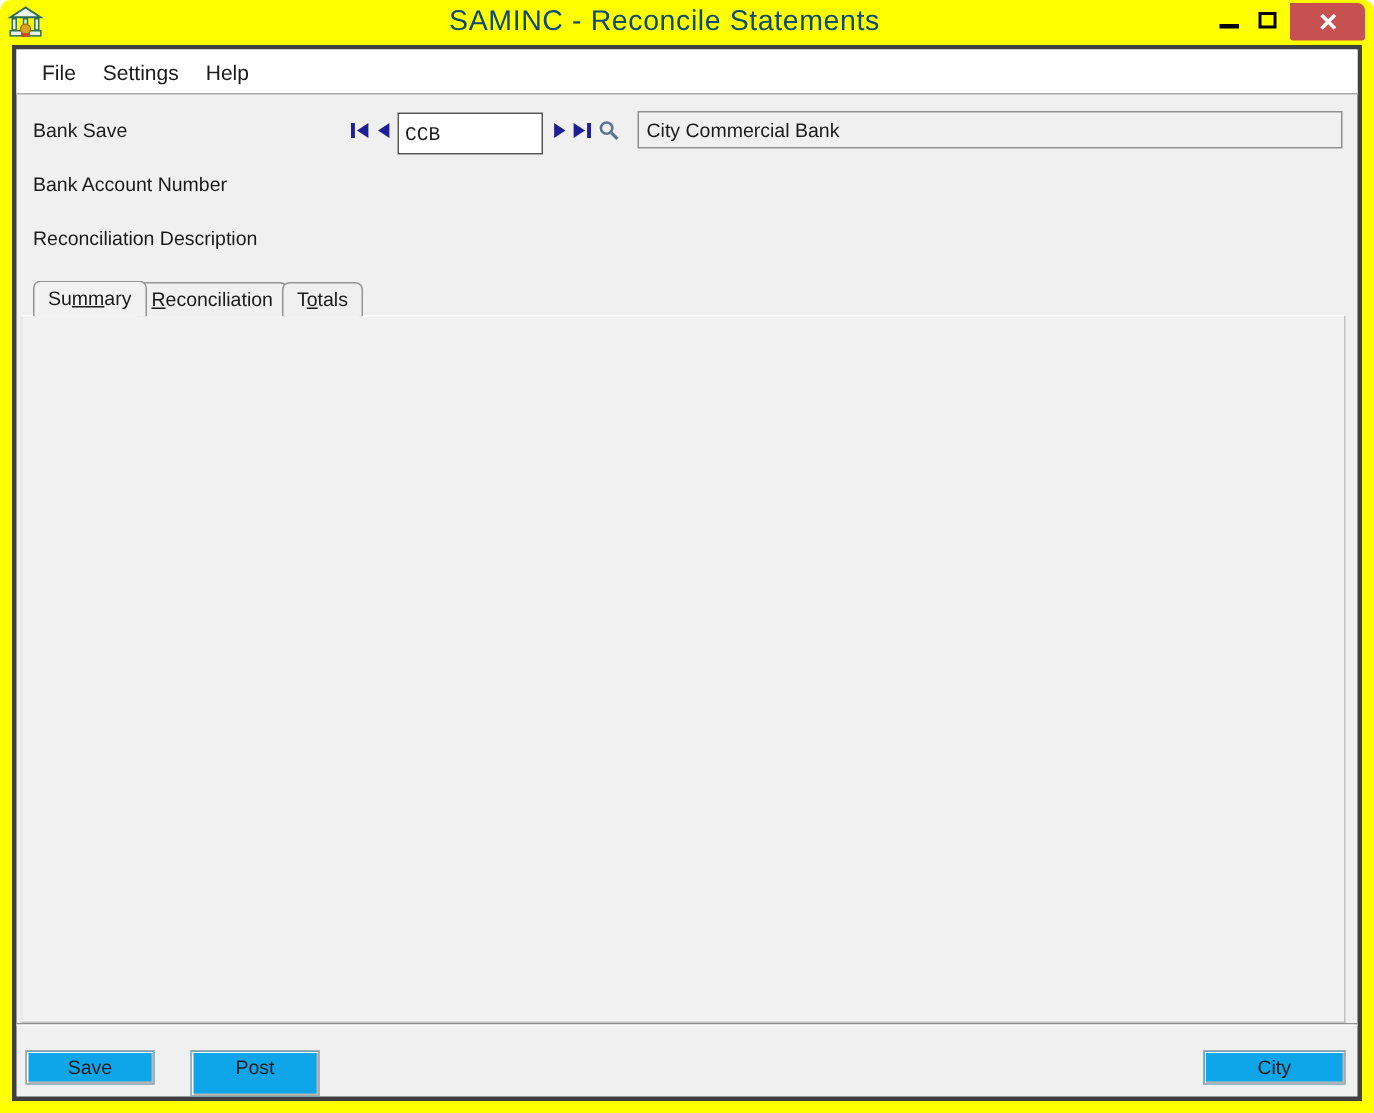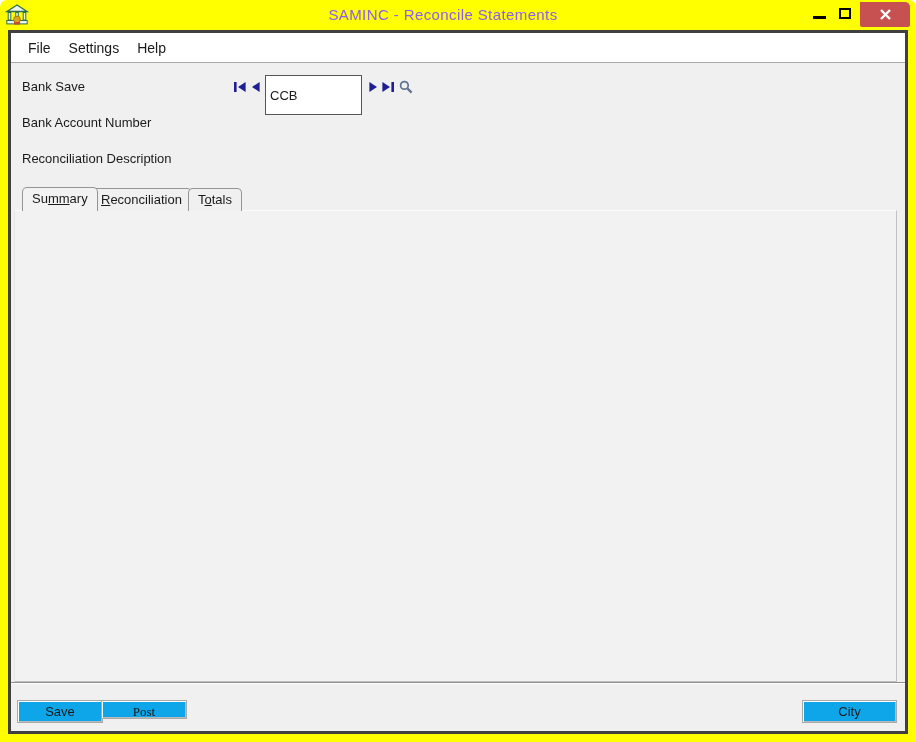--- a/index.html
+++ b/index.html
@@ -4,21 +4,21 @@
 <style>
   html,body{margin:0;padding:0;background:#FFFFFF;}
   *{box-sizing:border-box;}
   body{font-family:"Liberation Sans", sans-serif;color:#1A1A1A;}
   #canvas{position:relative;width:916px;height:742px;overflow:hidden;}
 
   
   #win{position:absolute;left:0;top:0;width:916px;height:742px;background:#FFFF00;border-radius:7px 7px 0 0;}
   #titlebar{position:absolute;left:0;top:0;width:916px;height:30px;}
   #app-icon{position:absolute;left:5px;top:3px;width:24px;height:24px;}
-  #title-text{position:absolute;left:100px;right:130px;top:0;height:30px;line-height:30px;text-align:center;color:#8b5cf6;font-size:15px;letter-spacing:.4px;white-space:nowrap;}
+  #title-text{position:absolute;left:100px;right:130px;top:0;height:30px;line-height:30px;text-align:center;color:#0c4a6e;font-size:19px;letter-spacing:.4px;white-space:nowrap;}
   .caption-btn{position:absolute;top:0;height:27px;display:flex;align-items:center;justify-content:center;}
   #btn-min{right:84px;width:26px;}
   #btn-min .glyph{width:13px;height:3px;background:#000;margin-top:8px;}
   #btn-max{right:58px;width:26px;}
   #btn-max .glyph{width:12px;height:11px;border:2px solid #000;background:#FFFF00;}
   #btn-close{right:6px;top:2px;width:50px;height:25px;background:#C75050;border-radius:0 5px 2px 2px;}
 
   
   #client{position:absolute;left:8px;top:30px;right:8px;bottom:8px;background:#F0F0F0;border:3px solid #404040;}
   #menubar{position:absolute;left:0;top:0;right:0;height:30px;background:#FFFFFF;border-bottom:1px solid #A9A9A9;display:flex;align-items:center;padding-left:8px;font-size:14px;}
@@ -103,38 +103,39 @@
         <svg width="14" height="12" viewBox="0 0 14 12">
           <rect x="1" y="1" width="2.6" height="10" fill="#1F1F93"></rect>
             <polygon points="12.6,1 5,6 12.6,11" fill="#1F1F93"></polygon>
         </svg>
       </div>
       <div class="navbtn" style="left:240px;">
         <svg width="10" height="12" viewBox="0 0 10 12">
           <polygon points="8.6,1 1,6 8.6,11" fill="#1F1F93"></polygon>
         </svg>
       </div>
-      <input class="tx-input" style="left: 254px; top: 42px; width: 97px; height: 40px;" value="CCB">
+      <input class="tx-input" style="left: 254px; top: 42px; width: 97px; height: 28px; font-family: Liberation Mono, monospace;" value="CCB">
       <div class="navbtn" style="left:357px;">
         <svg width="10" height="12" viewBox="0 0 10 12">
           <polygon points="1.4,1 9,6 1.4,11" fill="#1F1F93"></polygon>
         </svg>
       </div>
       <div class="navbtn" style="left:370px;">
         <svg width="14" height="12" viewBox="0 0 14 12">
           <polygon points="1.4,1 9,6 1.4,11" fill="#1F1F93"></polygon>
             <rect x="10.4" y="1" width="2.6" height="10" fill="#1F1F93"></rect>
         </svg>
       </div>
       <div class="navbtn" style="left:388px;">
         <svg width="14" height="14" viewBox="0 0 14 14">
           <circle cx="5.4" cy="5.4" r="3.8" fill="none" stroke="#5F7390" stroke-width="1.7"></circle>
           <line x1="8.6" y1="8.6" x2="12.6" y2="12.6" stroke="#5F7390" stroke-width="2.2"></line>
         </svg>
       </div>
+      <div class="ro-box" style="left:414px;top:41px;width:470px;height:25px;line-height:23px;">City Commercial Bank</div>
 
       <div class="lbl" style="left:11px;top:82px;">Bank Account Number</div>
 
       <div class="lbl" style="left:11px;top:118px;">Reconciliation Description</div>
 
       <div class="tab active" style="left:11px;"><span>Su</span><span class="u">mm</span><span>ary</span></div>
       <div class="tab" style="left:80px;"><span></span><span class="u">R</span><span>econciliation</span></div>
       <div class="tab" style="left:177px;"><span>T</span><span class="u">o</span><span>tals</span></div>
 
       <div id="tabpage"></div>
@@ -198,18 +199,18 @@
       </div>
 
       <div class="lbl" style="left:459px;top:534px;">Out of Balance by</div>
       <div class="ro-box" style="left:661px;top:527px;width:148px;height:23px;line-height:21px;text-align:right;border-color:#7A7A7A;">-10.00</div>
 
       <div class="btn" style="left:19px;top:615px;width:110px;height:23px;line-height:21px;">Calculate</div>
 
       <div id="divider"></div>
 
       <div class="btn" style="left:6px;top:667px;width:86px;height:23px;line-height:21px;">Save</div>
-      <div class="btn" style="left:90px;top:667px;width:86px;height:19px;line-height:21px;font-family:Liberation Serif, serif;">Post</div>
+      <div class="btn" style="left:116px;top:667px;width:86px;height:31px;line-height:21px;">Post</div>
       <div class="btn" style="left:791px;top:667px;width:95px;height:23px;line-height:21px;">City</div>
 
     </div>
   </div>
 </div>
 
 </body></html>

